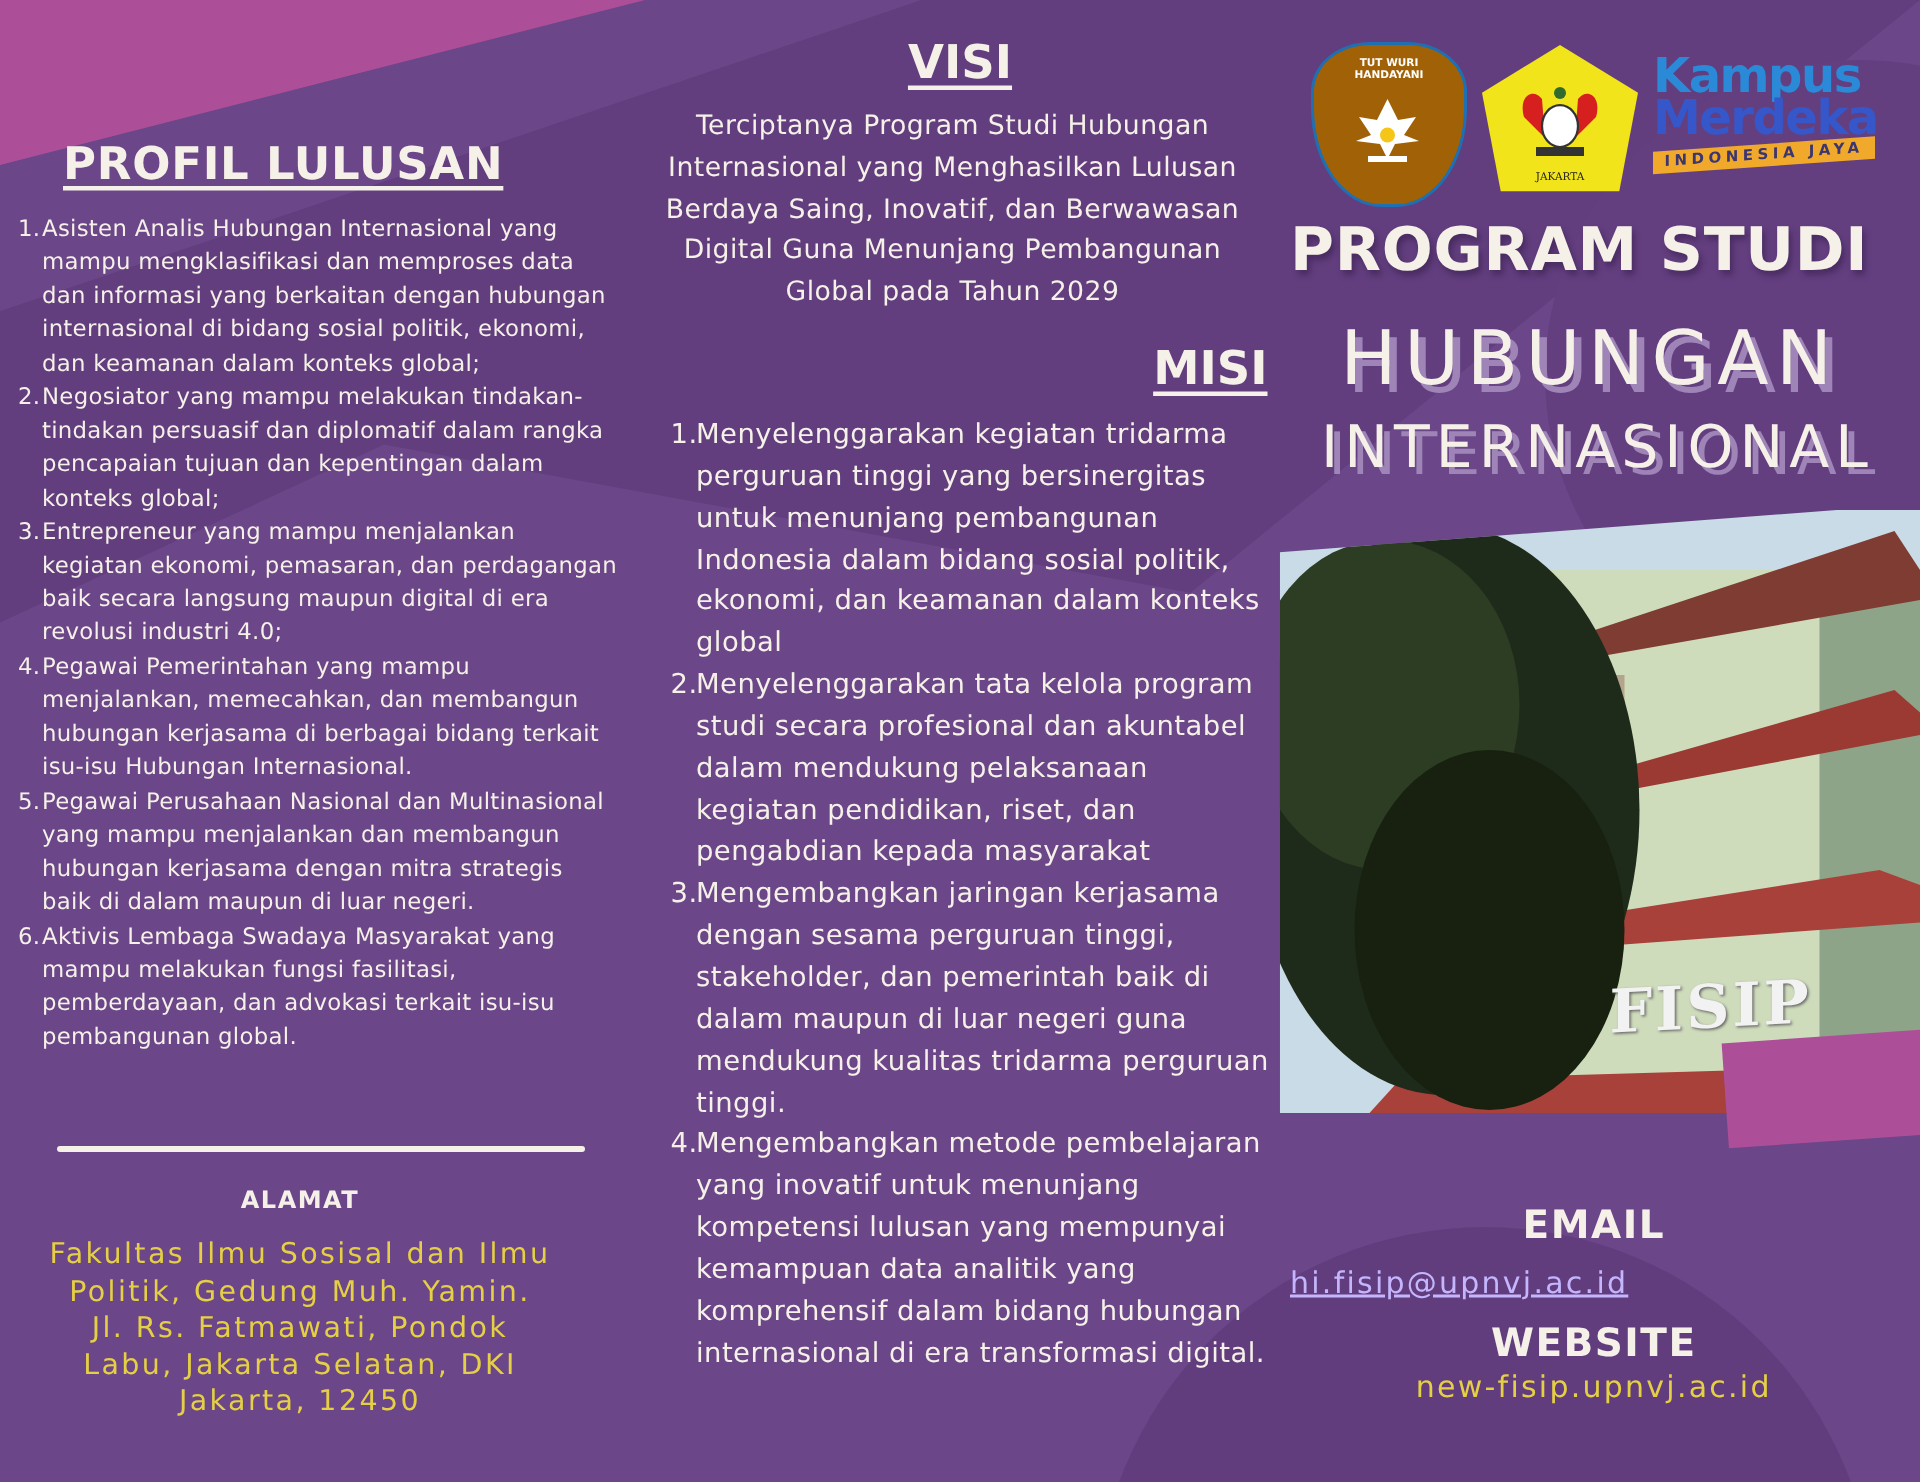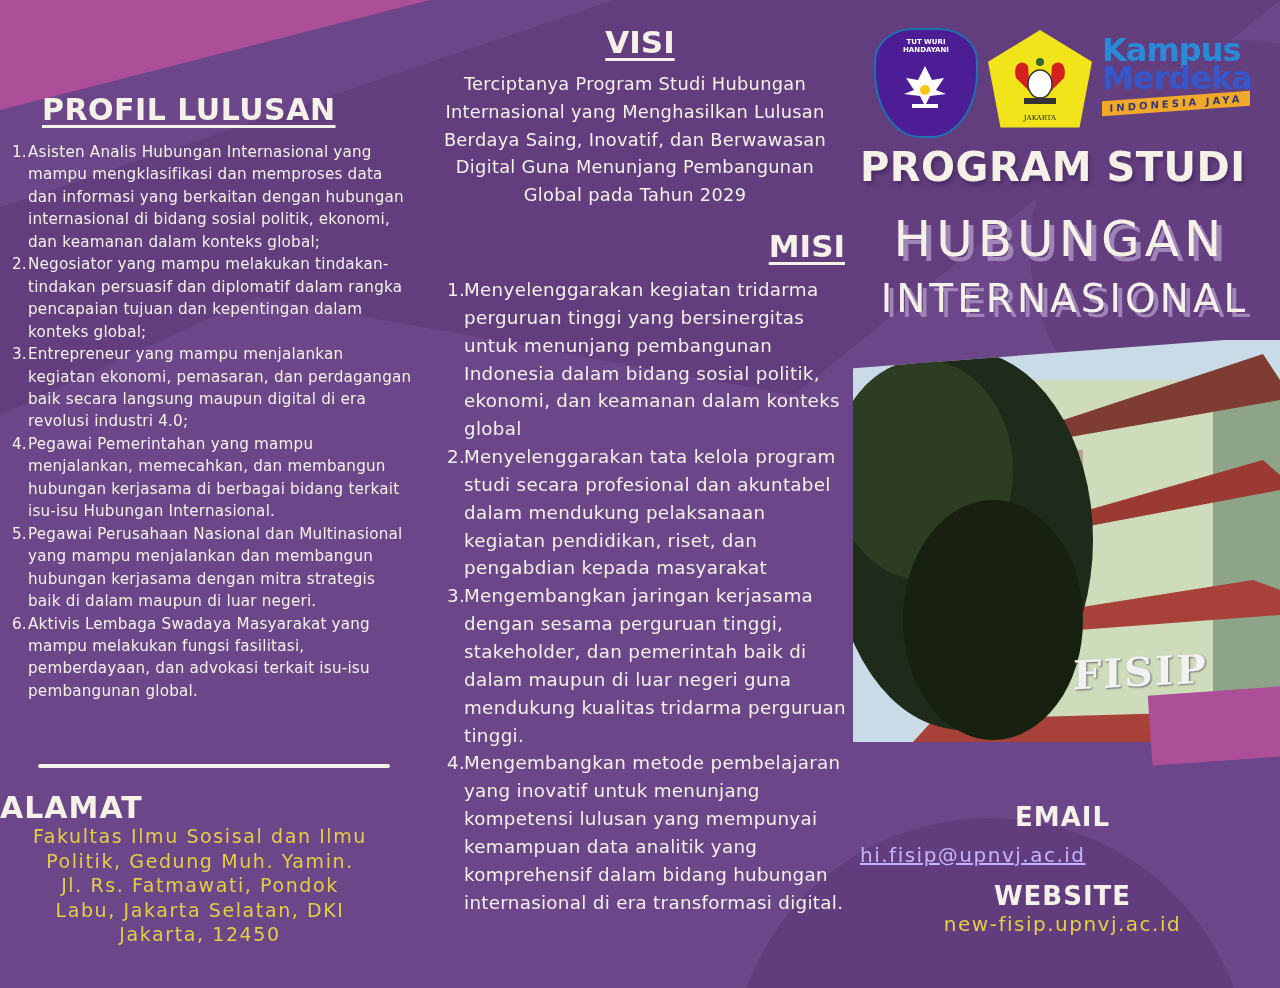--- a/index.html
+++ b/index.html
@@ -24,38 +24,38 @@
 
   
   .left { left:0; top:0; width:430px; }
   .h-profil { position:absolute; left:42px; top:92px; font-size:30px; font-weight:bold;
     letter-spacing:0.5px; text-decoration:underline; text-decoration-thickness:3px; text-underline-offset:5px; margin:0; }
   .list-left { position:absolute; left:12px; top:141px; width:400px; margin:0; padding:0; list-style:none;
     font-size:15.2px; line-height:22.45px; letter-spacing:0.2px; }
   .list-left li { position:relative; padding-left:16px; }
   .list-left .num { position:absolute; left:0; top:0; }
   .divider { position:absolute; left:38px; top:764px; width:352px; height:4px; background:#f5f1e8; border-radius:2px; }
-  .h-alamat { position:absolute; left:0; width:400px; top:790px; text-align:left; font-size:30px; font-weight:bold; letter-spacing:1px; margin:0; }
+  .h-alamat { position:absolute; left:0; width:400px; top:790px; text-align:center; font-size:16px; font-weight:bold; letter-spacing:1px; margin:0; }
   .alamat { position:absolute; left:0; width:400px; top:824px; text-align:center; color:#e4cf45;
     font-size:19px; line-height:24.5px; letter-spacing:1.6px; }
 
   
   .h-visi { position:absolute; left:430px; width:420px; top:24px; text-align:center; font-size:31px; font-weight:bold;
     text-decoration:underline; text-decoration-thickness:3px; text-underline-offset:5px; margin:0; }
   .visi { position:absolute; left:430px; width:410px; top:70px; text-align:center; font-size:17.8px; line-height:27.8px; letter-spacing:0.3px; }
   .h-misi { position:absolute; left:430px; width:415px; top:228px; text-align:right; font-size:31px; font-weight:bold;
     text-decoration:underline; text-decoration-thickness:3px; text-underline-offset:5px; margin:0; }
   .list-mid { position:absolute; left:447px; top:276px; width:400px; margin:0; padding:0; list-style:none;
     font-size:18.3px; line-height:27.85px; letter-spacing:0.3px; }
   .list-mid li { position:relative; padding-left:17px; }
   .list-mid .num { position:absolute; left:0; top:0; }
 
   
   .logos { position:absolute; left:870px; top:20px; width:400px; height:100px; }
-  .logo-tut { position:absolute; left:4px; top:8px; width:100px; height:106px; background:#4c1d95;
+  .logo-tut { position:absolute; left:4px; top:8px; width:100px; height:106px; background:#a16207;
     border-radius:38% 38% 45% 45% / 30% 30% 60% 60%; border:2px solid #1f6fb3; }
   .logo-tut .ring { position:absolute; left:8px; top:8px; right:8px; font-size:7px; color:#fff; font-weight:bold; text-align:center; }
   .logo-tut .wing { position:absolute; left:22px; top:30px; width:54px; height:52px; }
   .logo-upn { position:absolute; left:118px; top:10px; width:104px; height:106px; background:#f2e41a;
     clip-path:polygon(50% 0, 100% 30%, 88% 92%, 12% 92%, 0 30%); }
   .logo-upn-inner { position:absolute; left:126px; top:20px; width:88px; height:88px; }
   .logo-km { position:absolute; left:232px; top:16px; width:170px; }
   .km-text { font-size:32px; font-weight:bold; line-height:28px; color:#2a8ad8; letter-spacing:-1px; }
   .km-text2 { color:#3557c9; }
   .km-ribbon { margin-top:4px; width:148px; background:#f1a92c; color:#3b3570; font-size:10px; letter-spacing:3px; text-align:center; font-weight:bold; padding:2px 0; transform:skewY(-4deg); }

